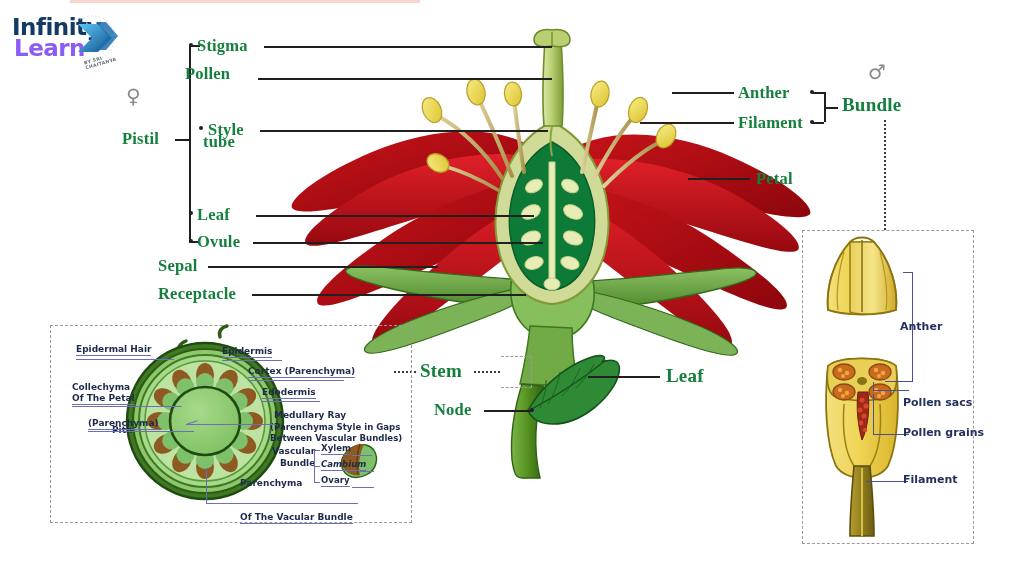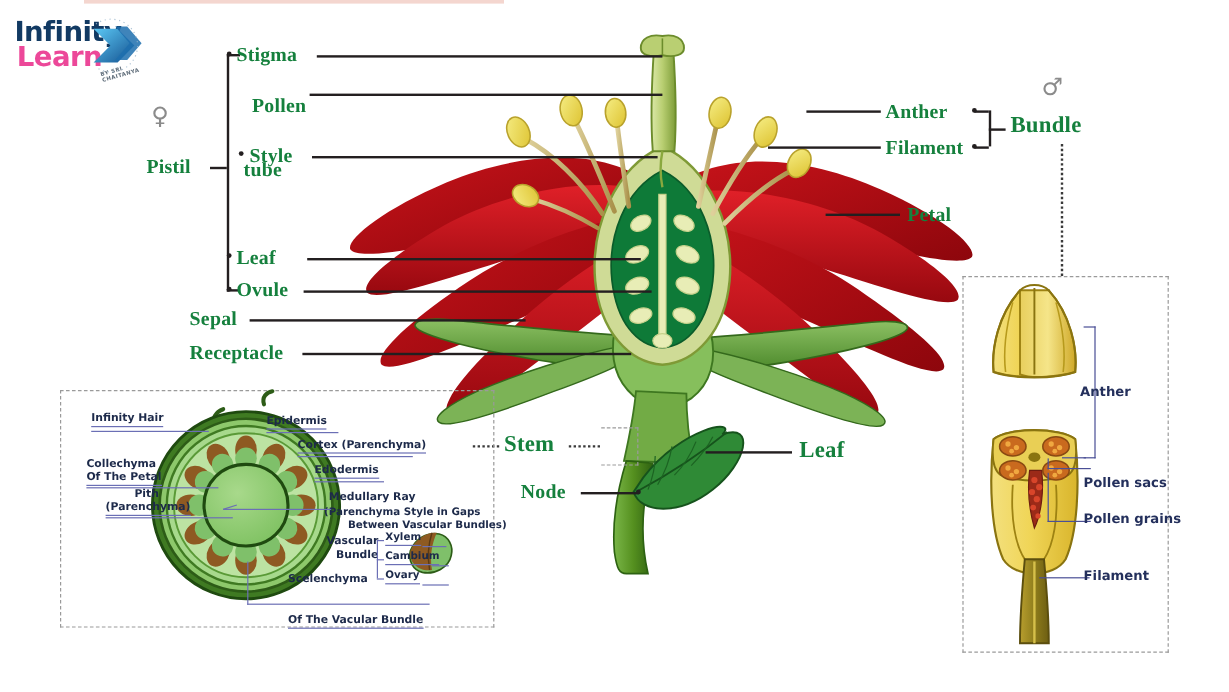--- a/index.html
+++ b/index.html
@@ -7,21 +7,21 @@
     width:1024px;height:577px;position:relative;overflow:hidden;
     font-family:"DejaVu Sans", sans-serif;
     background:#ffffff;
   }
   .stage{position:absolute;inset:0;}
   .topline{position:absolute;left:70px;top:0;width:350px;height:3px;background:#f4d6cf;}
 
   
   .logo{position:absolute;left:12px;top:14px;width:112px;height:48px;}
   .logo .l1{position:absolute;left:0;top:0;font:700 23px "DejaVu Sans",sans-serif;color:#123a63;letter-spacing:-.5px;}
-  .logo .l2{position:absolute;left:2px;top:21px;font:700 23px "DejaVu Sans",sans-serif;color:#ec4899;letter-spacing:-.5px;text-align:right;}
+  .logo .l2{position:absolute;left:2px;top:21px;font:700 23px "DejaVu Sans",sans-serif;color:#8b5cf6;letter-spacing:-.5px;text-align:right;}
   .logo .sub{position:absolute;left:72px;top:41px;font:700 4.5px "DejaVu Sans",sans-serif;color:#5d6b78;letter-spacing:.4px;transform:rotate(-16deg);}
 
   
   .lbl{position:absolute;font-family:Liberation Serif, serif;font-weight:700;color:#15803d;white-space:nowrap;}
   .lbl.main{font-size:16.5px;letter-spacing:.2px;}
   .lbl.big{font-size:19px;letter-spacing:.2px;}
   .sym{position:absolute;color:#8b8b8b;font-size:20px;font-weight:400;font-family:"DejaVu Sans",sans-serif;}
 
   
   .ldr{position:absolute;height:1.6px;background:#231f20;}
@@ -195,21 +195,21 @@
   <div class="lbl main" style="left:122px;top:129px;">Pistil</div>
   <div class="ldr" style="left:175px;top:139px;width:14px;"></div>
   <div class="vbar" style="left:189px;top:45px;height:198px;"></div>
   <div class="ldr" style="left:189px;top:45px;width:11px;"></div>
   <div class="ldr" style="left:189px;top:241px;width:11px;"></div>
 
   <div class="dot" style="left:189px;top:43px;"></div>
   <div class="lbl main" style="left:197px;top:36px;">Stigma</div>
   <div class="ldr" style="left:264px;top:46px;width:288px;"></div>
 
-  <div class="lbl main" style="left:210px;top:64px;margin-top:14px;">Pollen</div>
+  <div class="lbl main" style="left:185px;top:64px;">Pollen</div>
   <div class="lbl main" style="left:203px;top:84px;margin-top:48px;">tube</div>
   <div class="ldr" style="left:258px;top:78px;width:294px;"></div>
 
   <div class="dot" style="left:199px;top:126px;"></div>
   <div class="lbl main" style="left:208px;top:120px;">Style</div>
   <div class="ldr" style="left:260px;top:130px;width:288px;"></div>
 
   <div class="dot" style="left:189px;top:211px;"></div>
   <div class="lbl main" style="left:197px;top:205px;">Leaf</div>
   <div class="ldr" style="left:256px;top:215px;width:278px;"></div>
@@ -330,61 +330,61 @@
 
     <path d="M155 62 C176 62 190 78 190 96 C190 116 174 130 155 130 C136 130 120 116 120 96 C120 78 134 62 155 62 Z" fill="url(#pithG)" stroke="#1f4a10" stroke-width="2.6"></path>
 
     <g transform="translate(292,128)">
       <path d="M0 6 C4 -4 14 -10 24 -8 C32 -6 36 2 34 10 C32 20 20 26 10 24 C2 22 -2 14 0 6 Z" fill="#7fc06a" stroke="#2d5c17" stroke-width="1.4"></path>
       <path d="M0 6 C4 -4 14 -10 22 -9 C18 0 16 10 18 22 C8 24 -2 16 0 6 Z" fill="#8e5a22"></path>
       <path d="M18 -9 C15 0 14 10 16 22" stroke="#5b3a14" stroke-width="1.2" fill="none"></path>
     </g>
   </svg>
 
-  <div class="slbl ulined" style="left:76px;top:344px;font-size:9px;">Infinity Hair</div>
+  <div class="slbl ulined" style="left:76px;top:344px;font-size:9px;">Epidermal Hair</div>
   <div class="sline" style="left:76px;top:359px;width:98px;"></div>
 
   <div class="slbl" style="left:72px;top:382px;font-size:9px;">Collechyma</div>
   <div class="slbl ulined" style="left:72px;top:393px;font-size:9px;">Of The Petal</div>
   <div class="sline" style="left:72px;top:406px;width:110px;"></div>
 
-  <div class="slbl" style="left:112px;top:407px;font-size:9px;text-align:right;">Pith</div>
+  <div class="slbl" style="left:112px;top:425px;font-size:9px;text-align:right;">Pith</div>
   <div class="slbl ulined" style="left:88px;top:418px;font-size:9px;">(Parenchyma)</div>
   <div class="sline" style="left:88px;top:431px;width:106px;"></div>
   <div class="sline" style="left:186px;top:424px;width:12px;transform:rotate(-18deg);transform-origin:left center;"></div>
 
   <div class="slbl ulined" style="left:222px;top:346px;font-size:9px;">Epidermis</div>
   <div class="sline" style="left:222px;top:360px;width:60px;"></div>
 
   <div class="slbl ulined" style="left:248px;top:366px;font-size:9px;">Cortex (Parenchyma)</div>
   <div class="sline" style="left:248px;top:380px;width:96px;"></div>
 
   <div class="slbl ulined" style="left:262px;top:387px;font-size:9px;">Edodermis</div>
   <div class="sline" style="left:262px;top:401px;width:58px;"></div>
 
   <div class="slbl" style="left:274px;top:410px;font-size:9px;">Medullary Ray</div>
   <div class="slbl" style="left:270px;top:422px;font-size:8.6px;">(Parenchyma Style in Gaps</div>
-  <div class="slbl" style="left:270px;top:433px;font-size:8.6px;margin-left:20px;">Between Vascular Bundles)</div>
+  <div class="slbl" style="left:270px;top:433px;font-size:8.6px;">Between Vascular Bundles)</div>
   <div class="sline" style="left:186px;top:424px;width:90px;"></div>
 
   <div class="slbl" style="left:272px;top:446px;font-size:9px;">Vascular</div>
   <div class="slbl" style="left:280px;top:458px;font-size:9px;">Bundle</div>
 
   <div class="svert" style="left:314px;top:450px;height:32px;"></div>
   <div class="sline" style="left:314px;top:450px;width:6px;"></div>
   <div class="sline" style="left:314px;top:466px;width:6px;"></div>
   <div class="sline" style="left:314px;top:482px;width:6px;"></div>
   <div class="slbl ulined" style="left:321px;top:443px;font-size:8.6px;">Xylem</div>
-  <div class="slbl ulined" style="left:321px;top:459px;font-size:8.6px;">Cambium</div>
+  <div class="slbl ulined" style="left:321px;top:459px;font-size:8.6px;font-style:italic;">Cambium</div>
   <div class="slbl ulined" style="left:321px;top:475px;font-size:8.6px;">Ovary</div>
   <div class="sline" style="left:352px;top:455px;width:20px;"></div>
   <div class="sline" style="left:360px;top:471px;width:14px;"></div>
   <div class="sline" style="left:352px;top:487px;width:22px;"></div>
 
-  <div class="slbl" style="left:240px;top:478px;font-size:9px;">Scelenchyma</div>
+  <div class="slbl" style="left:240px;top:478px;font-size:9px;">Parenchyma</div>
   <div class="slbl ulined" style="left:240px;top:512px;font-size:9px;">Of The Vacular Bundle</div>
   <div class="sline" style="left:206px;top:503px;width:152px;"></div>
   <div class="svert" style="left:206px;top:468px;height:36px;"></div>
 
   <div class="panel" style="left:802px;top:230px;width:170px;height:312px;"></div>
 
   <svg width="170" height="312" style="position:absolute;left:802px;top:230px;">
     <defs>
       <linearGradient id="aG1" x1="0" y1="0" x2="1" y2="0">
         <stop offset="0" stop-color="#f3e07e"></stop>

